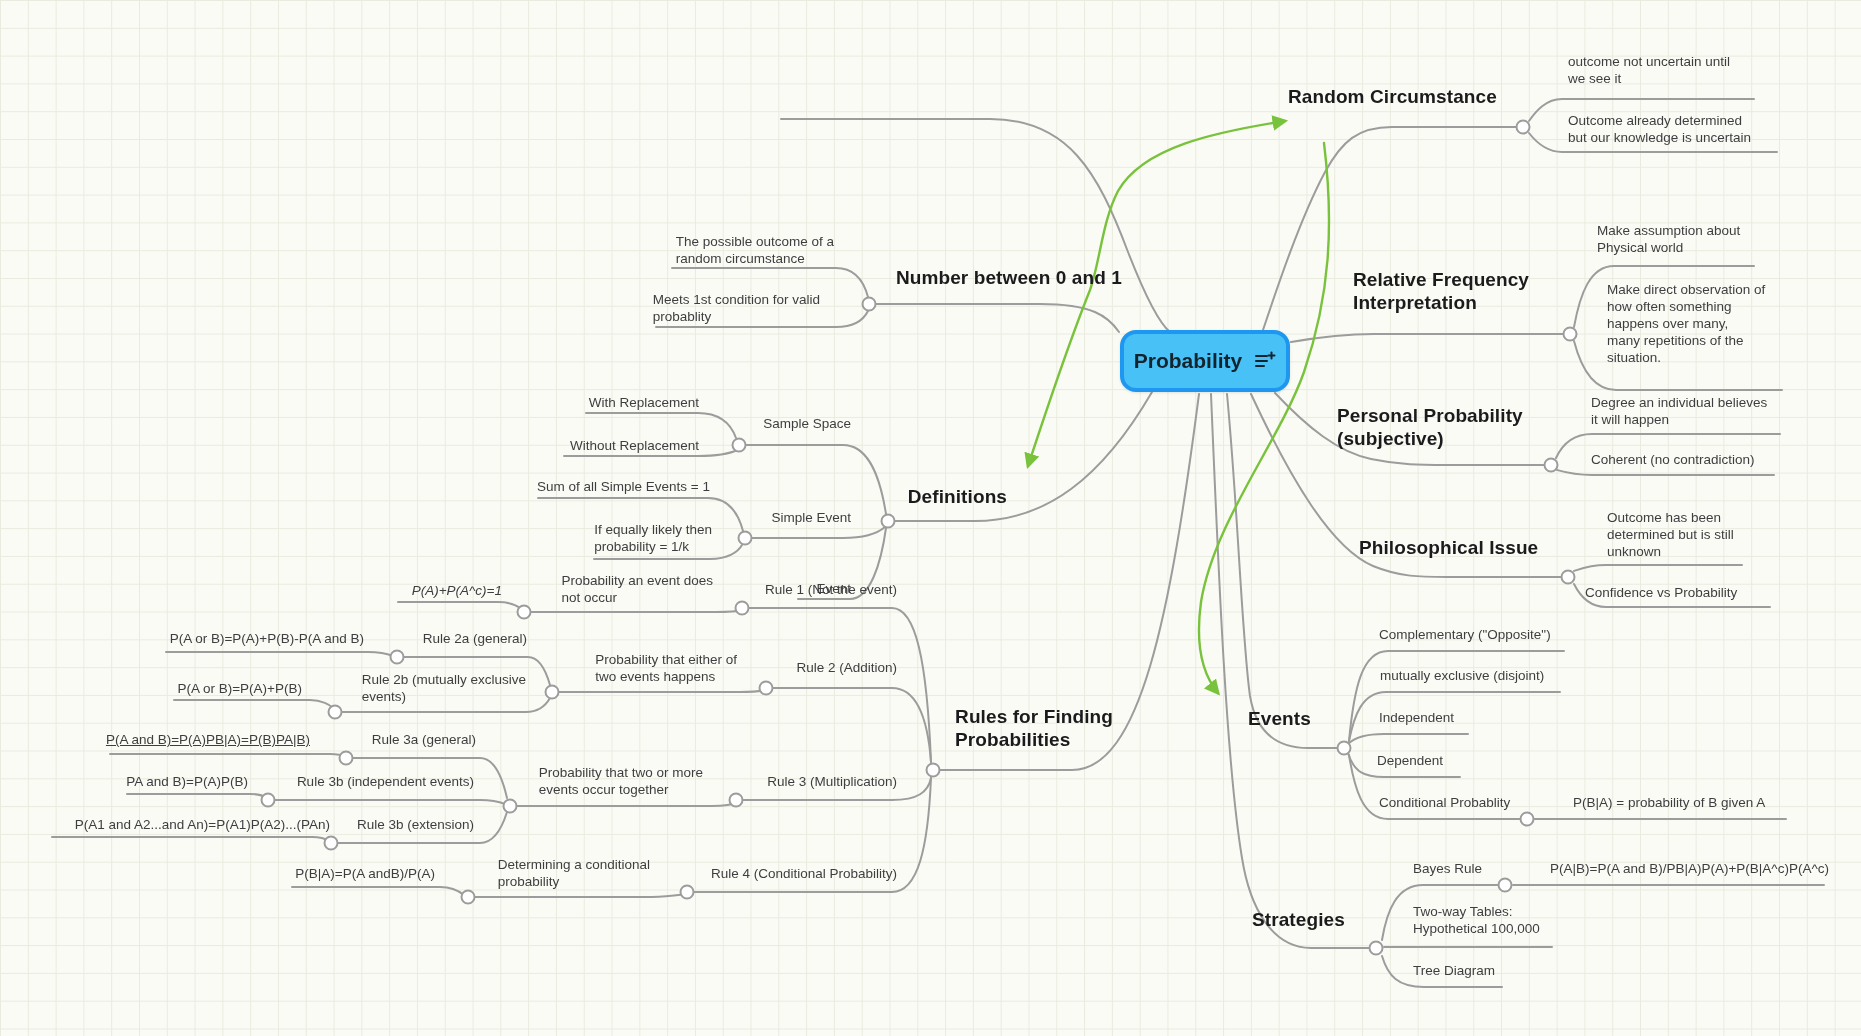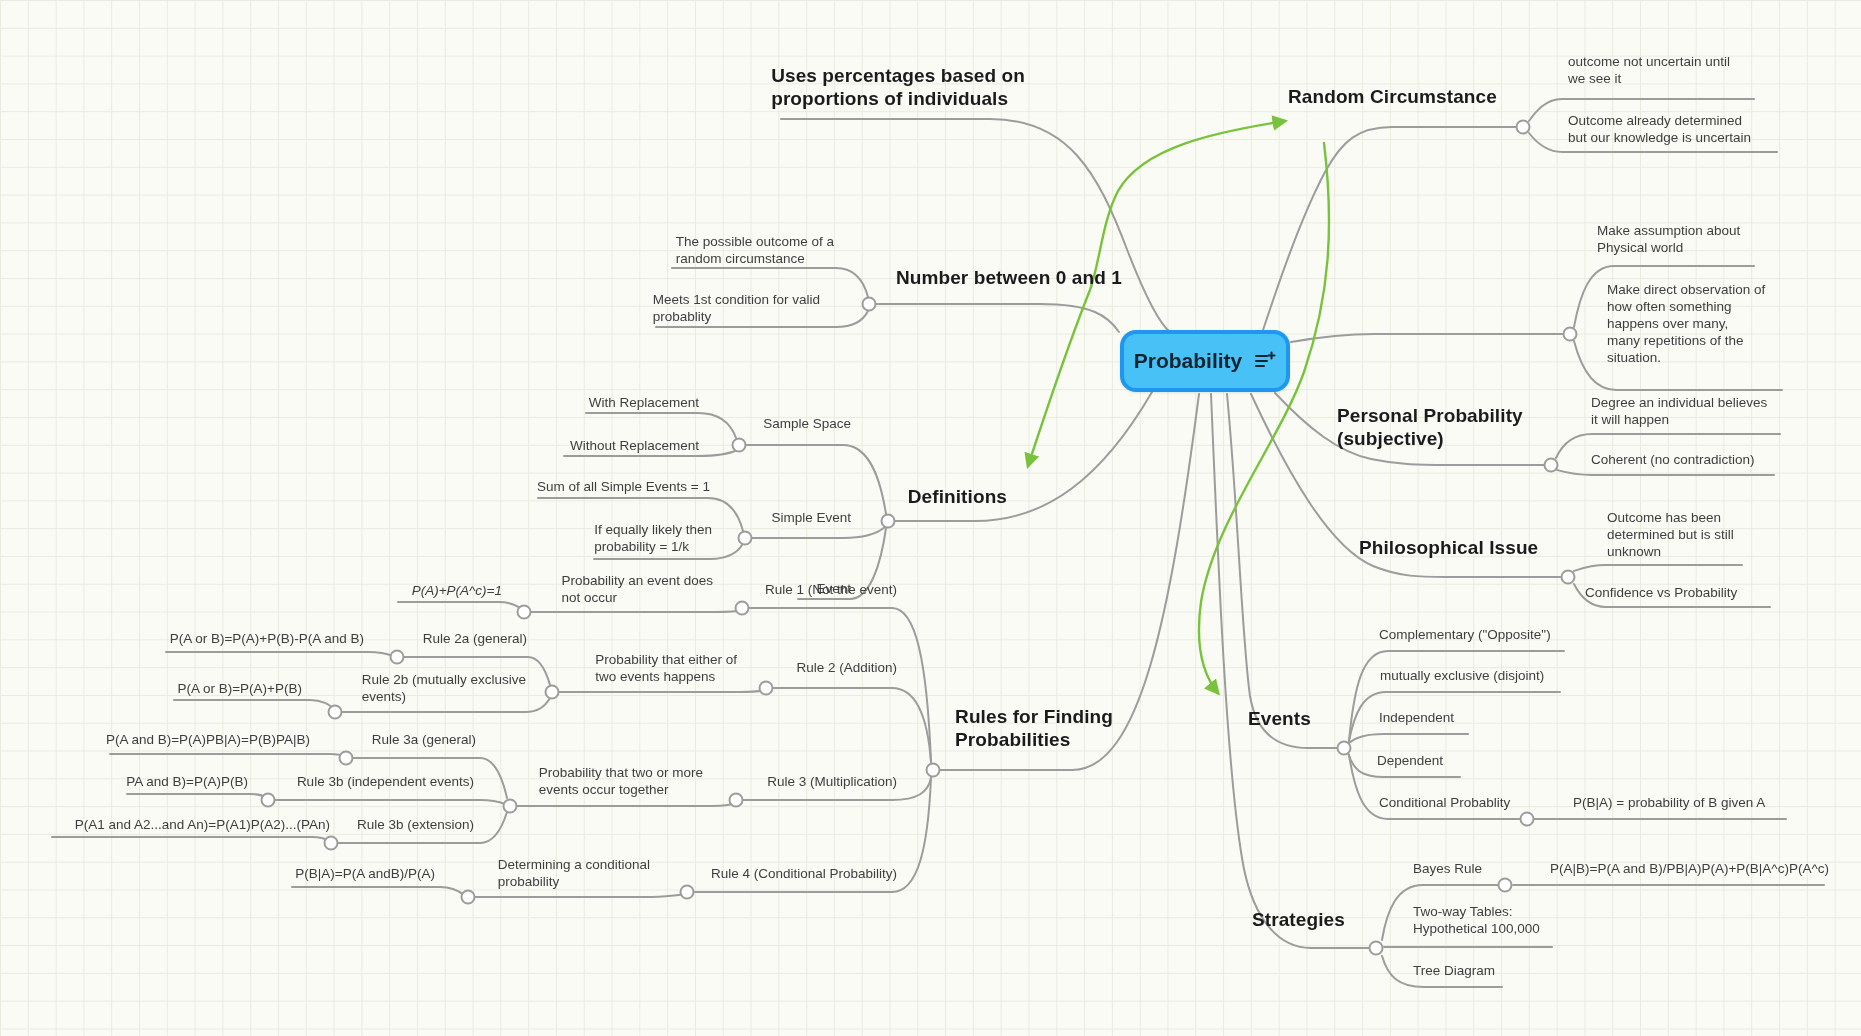--- a/index.html
+++ b/index.html
@@ -146,22 +146,20 @@
       <svg width="22" height="20" viewBox="0 0 22 20" stroke="#14242f" stroke-width="2" stroke-linecap="round">
         <line x1="2" y1="5" x2="13" y2="5"></line>
         <line x1="2" y1="10" x2="13" y2="10"></line>
         <line x1="2" y1="15" x2="10" y2="15"></line>
         <line x1="17.5" y1="1.5" x2="17.5" y2="7.5"></line>
         <line x1="14.5" y1="4.5" x2="20.5" y2="4.5"></line>
       </svg>
     </span>
   </div>
 
-  <div class="lbl ml" style="right:836px;top:64px;">Uses percentages based on
-proportions of individuals</div>
   <div class="lbl ml" style="right:739px;top:266px;">Number between 0 and 1</div>
   <div class="lbl cl" style="right:1027px;top:233px;">The possible outcome of a
 random circumstance</div>
   <div class="lbl cl" style="right:1041px;top:291px;">Meets 1st condition for valid
 probablity</div>
 
   <div class="lbl ml" style="right:854px;top:485px;">Definitions</div>
   <div class="lbl cl" style="right:1010px;top:415px;">Sample Space</div>
   <div class="lbl cl" style="right:1162px;top:394px;">With Replacement</div>
   <div class="lbl cl" style="right:1162px;top:437px;">Without Replacement</div>
@@ -182,36 +180,38 @@
 two events happens</div>
   <div class="lbl cl" style="right:1334px;top:630px;">Rule 2a (general)</div>
   <div class="lbl cl" style="right:1497px;top:630px;">P(A or B)=P(A)+P(B)-P(A and B)</div>
   <div class="lbl cl" style="right:1335px;top:671px;">Rule 2b (mutually exclusive
 events)</div>
   <div class="lbl cl" style="right:1559px;top:680px;">P(A or B)=P(A)+P(B)</div>
   <div class="lbl cl" style="right:964px;top:773px;">Rule 3 (Multiplication)</div>
   <div class="lbl cl" style="right:1158px;top:764px;">Probability that two or more
 events occur together</div>
   <div class="lbl cl" style="right:1385px;top:731px;">Rule 3a (general)</div>
-  <div class="lbl cl" style="right:1551px;top:731px;">P(A and B)=P(A)PB|A)=P(B)PA|B)</div>
+  <div class="lbl cl" style="right:1551px;top:731px;text-decoration:underline;">P(A and B)=P(A)PB|A)=P(B)PA|B)</div>
   <div class="lbl cl" style="right:1387px;top:773px;">Rule 3b (independent events)</div>
   <div class="lbl cl" style="right:1613px;top:773px;">PA and B)=P(A)P(B)</div>
   <div class="lbl cl" style="right:1387px;top:816px;">Rule 3b (extension)</div>
   <div class="lbl cl" style="right:1531px;top:816px;">P(A1 and A2...and An)=P(A1)P(A2)...(PAn)</div>
   <div class="lbl cl" style="right:964px;top:865px;">Rule 4 (Conditional Probability)</div>
   <div class="lbl cl" style="right:1211px;top:856px;">Determining a conditional
 probability</div>
   <div class="lbl cl" style="right:1426px;top:865px;">P(B|A)=P(A andB)/P(A)</div>
 
   <div class="lbl ml" style="left:1288px;top:85px;">Random Circumstance</div>
   <div class="lbl cl" style="left:1568px;top:53px;">outcome not uncertain until
 we see it</div>
   <div class="lbl cl" style="left:1568px;top:112px;">Outcome already determined
 but our knowledge is uncertain</div>
 
+  <div class="lbl ml" style="left:1353px;top:268px;">Relative Frequency
+Interpretation</div>
   <div class="lbl cl" style="left:1597px;top:222px;">Make assumption about
 Physical world</div>
   <div class="lbl cl" style="left:1607px;top:281px;">Make direct observation of
 how often something
 happens over many,
 many repetitions of the
 situation.</div>
 
   <div class="lbl ml" style="left:1337px;top:404px;">Personal Probability
 (subjective)</div>

